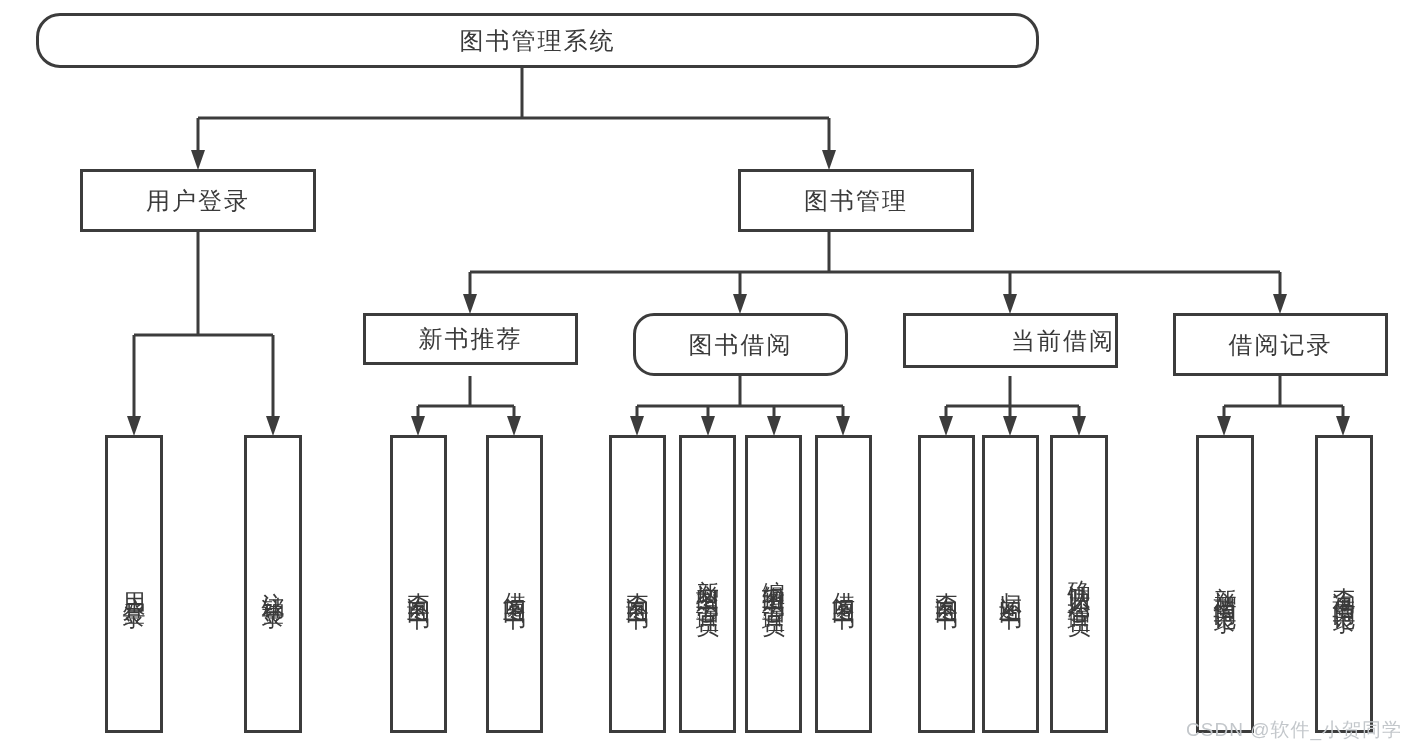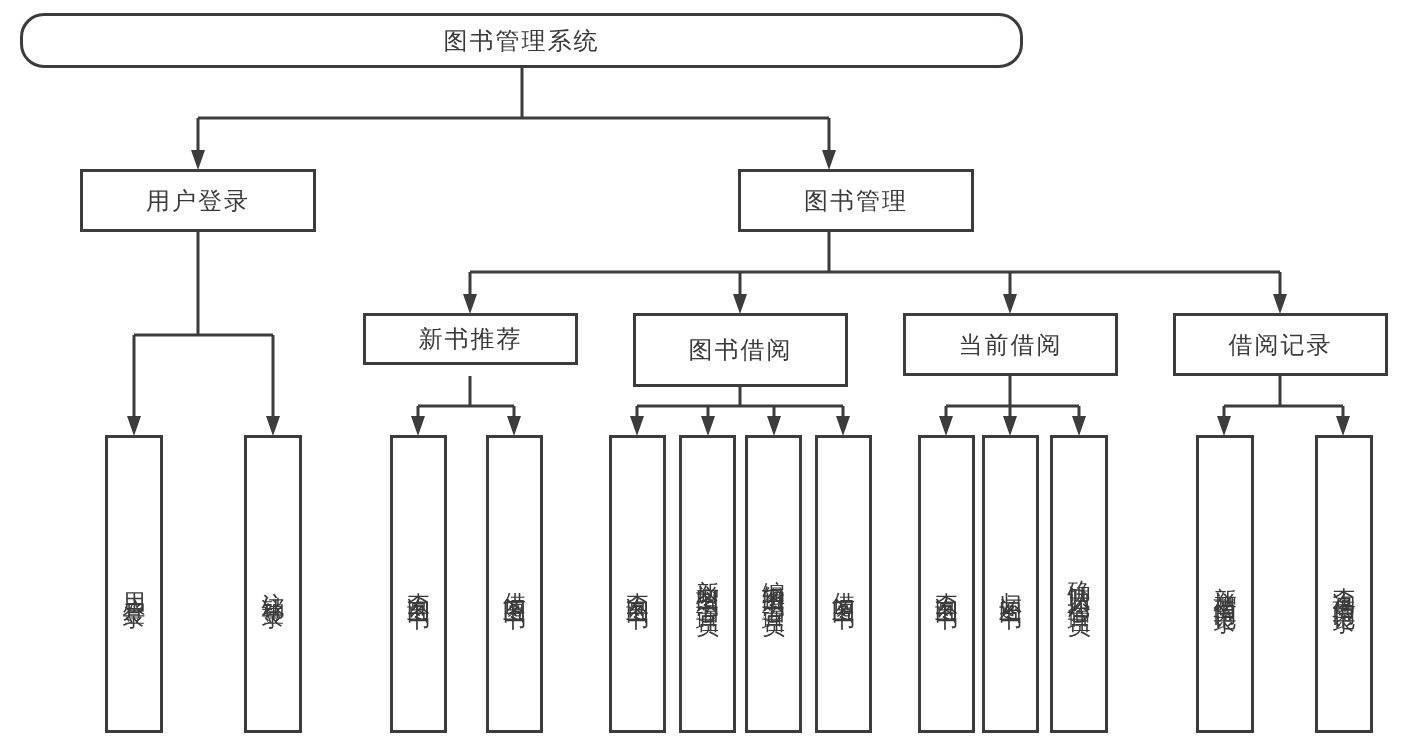--- a/index.html
+++ b/index.html
@@ -120,38 +120,38 @@
 
     <g>
       <path class="ln" d="M1280,376 V406 M1224,406 H1343"></path>
       <path class="ln" d="M1224,406 V418"></path>
         <polygon class="ar" points="1217,416 1231,416 1224,436"></polygon>
       <path class="ln" d="M1343,406 V418"></path>
         <polygon class="ar" points="1336,416 1350,416 1343,436"></polygon>
     </g>
   </svg>
 
-  <div class="node h" style="left:20px;top:13px;width:1003px;height:55px;border-radius:24px;">
+  <div class="node h" style="left:36px;top:13px;width:1003px;height:55px;border-radius:24px;">
     <span>图书管理系统</span>
   </div>
 
   <div class="node h" style="left:80px;top:169px;width:236px;height:63px;">
     <span>用户登录</span>
   </div>
   <div class="node h" style="left:738px;top:169px;width:236px;height:63px;">
     <span>图书管理</span>
   </div>
 
   <div class="node h" style="left:363px;top:313px;width:215px;height:52px;">
     <span>新书推荐</span>
   </div>
-  <div class="node h" style="left:633px;top:313px;width:215px;height:74px;">
+  <div class="node h" style="left:633px;top:313px;width:215px;height:63px;border-radius:21px;">
     <span>图书借阅</span>
   </div>
-  <div class="node h" style="left:903px;top:313px;width:215px;height:63px;">
+  <div class="node h" style="left:903px;top:313px;width:215px;height:55px;justify-content:flex-end;">
     <span>当前借阅</span>
   </div>
   <div class="node h" style="left:1173px;top:313px;width:215px;height:63px;">
     <span>借阅记录</span>
   </div>
 
   <div class="node v" style="left:105px;top:435px;width:58px;height:298px;">
     <span>用户登录</span>
   </div>
   <div class="node v" style="left:244px;top:435px;width:58px;height:298px;">
@@ -188,14 +188,15 @@
     <span>确认归还（管理员）</span>
   </div>
 
   <div class="node v" style="left:1196px;top:435px;width:58px;height:298px;">
     <span>新增借阅记录</span>
   </div>
   <div class="node v" style="left:1315px;top:435px;width:58px;height:298px;">
     <span>查询借阅记录</span>
   </div>
 
+  <div class="watermark">CSDN @软件_小贺同学</div>
 
 </div>
 
 </body></html>

